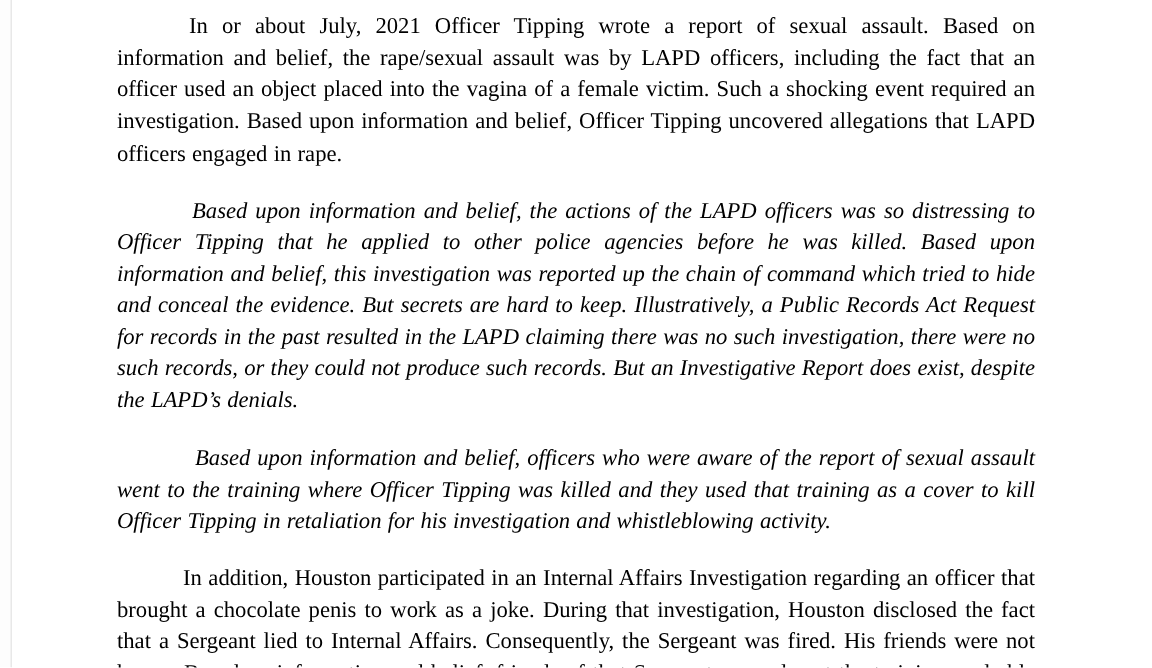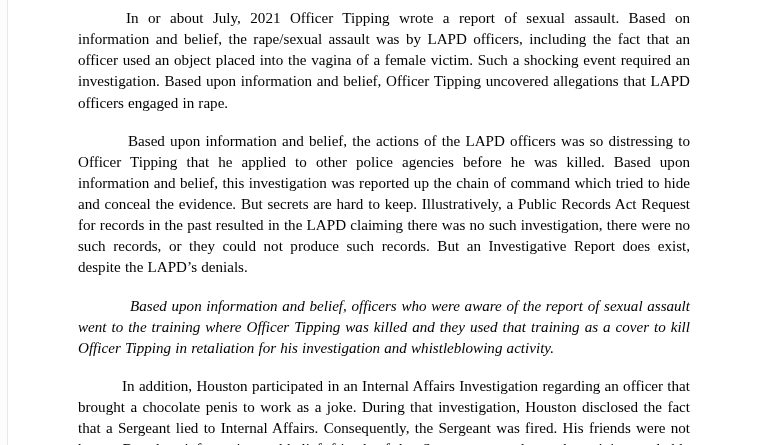--- a/index.html
+++ b/index.html
@@ -41,21 +41,21 @@
     font-size: 15.1px;
     line-height: 1.40;
     text-align: justify;
     text-justify: inter-word;
     word-spacing: 0.4px;
   }
   p.para:last-child {
     margin-bottom: 0;
   }
   .indent-1 { text-indent: 48px; }
-  .indent-2 { text-indent: 50px; }
+  .indent-2 { text-indent: 50px; font-style: italic; }
   .indent-3 { text-indent: 52px; font-style: italic; }
   .indent-4 { text-indent: 44px; }
 </style>
 </head>
 <body>
 
 <div id="page">
 
   <div class="left-rule"></div>
 

